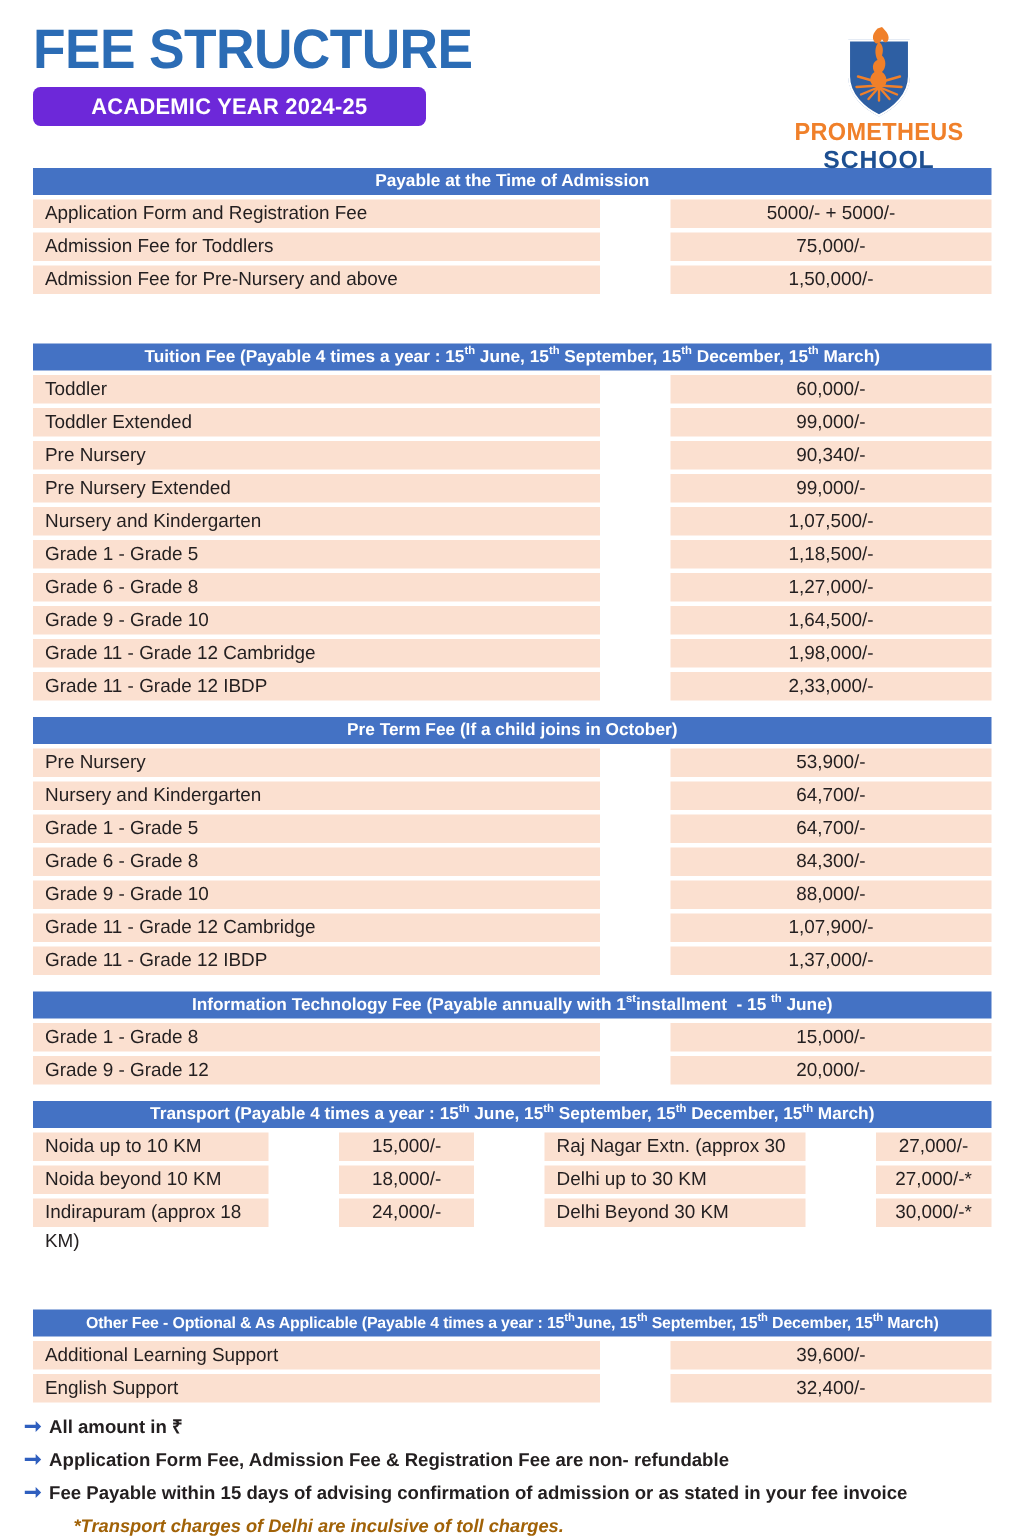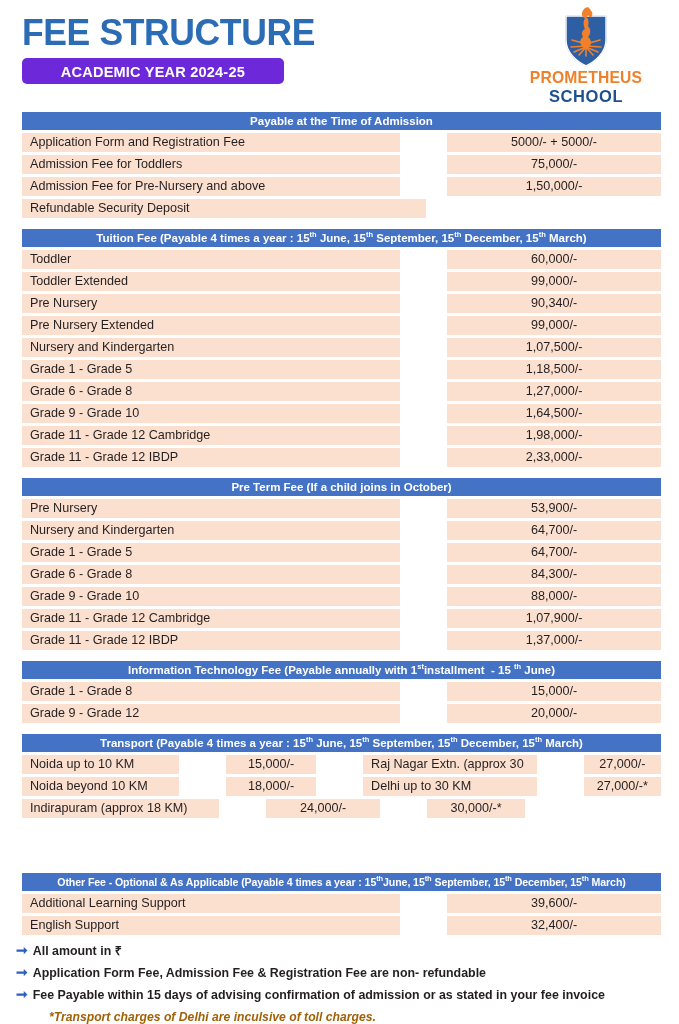--- a/index.html
+++ b/index.html
@@ -58,21 +58,21 @@
     color: #ffffff;
     font-weight: bold;
     font-size: 15px;
     letter-spacing: 0.2px;
     transform: scaleX(0.97);
   }
 
   .logo-block {
     position: absolute;
     right: 28px;
-    top: 4px;
+    top: 15px;
     width: 130px;
     text-align: center;
   }
   .shield-wrap {
     height: 64px;
     display: flex;
     align-items: flex-end;
     justify-content: center;
   }
   .logo-name {
@@ -220,21 +220,20 @@
     </div>
     <div class="row">
       <div class="cell label">Admission Fee for Toddlers</div>
       <div class="cell value">75,000/-</div>
     </div>
     <div class="row">
       <div class="cell label">Admission Fee for Pre-Nursery and above</div>
       <div class="cell value">1,50,000/-</div>
     </div>
     <div class="row">
-      <div class="cell label">Refundable Security Deposit</div>
     </div>
   </div>
 
   <div class="sec-gap"></div>
 
   <div class="section">
     <div class="band">
       Tuition Fee (Payable 4 times a year : 15<sup>th</sup> June, 15<sup>th</sup> September, 15<sup>th</sup> December, 15<sup>th</sup> March)
     </div>
     <div class="row">
@@ -343,20 +342,21 @@
     </div>
     <div class="row quad">
       <div class="cell c1">Noida beyond 10 KM</div>
       <div class="cell c2">18,000/-</div>
       <div class="cell c3">Delhi up to 30 KM</div>
       <div class="cell c4">27,000/-*</div>
     </div>
     <div class="row quad">
       <div class="cell c1">Indirapuram (approx 18 KM)</div>
       <div class="cell c2">24,000/-</div>
+      <div class="cell c3">Delhi Beyond 30 KM</div>
       <div class="cell c4">30,000/-*</div>
     </div>
   </div>
 
   <div class="sec-gap"></div>
 
   <div class="section">
     <div class="band tight">
       Other Fee - Optional &amp; As Applicable (Payable 4 times a year : 15<sup>th</sup>June, 15<sup>th</sup> September, 15<sup>th</sup> December, 15<sup>th</sup> March)
     </div>

